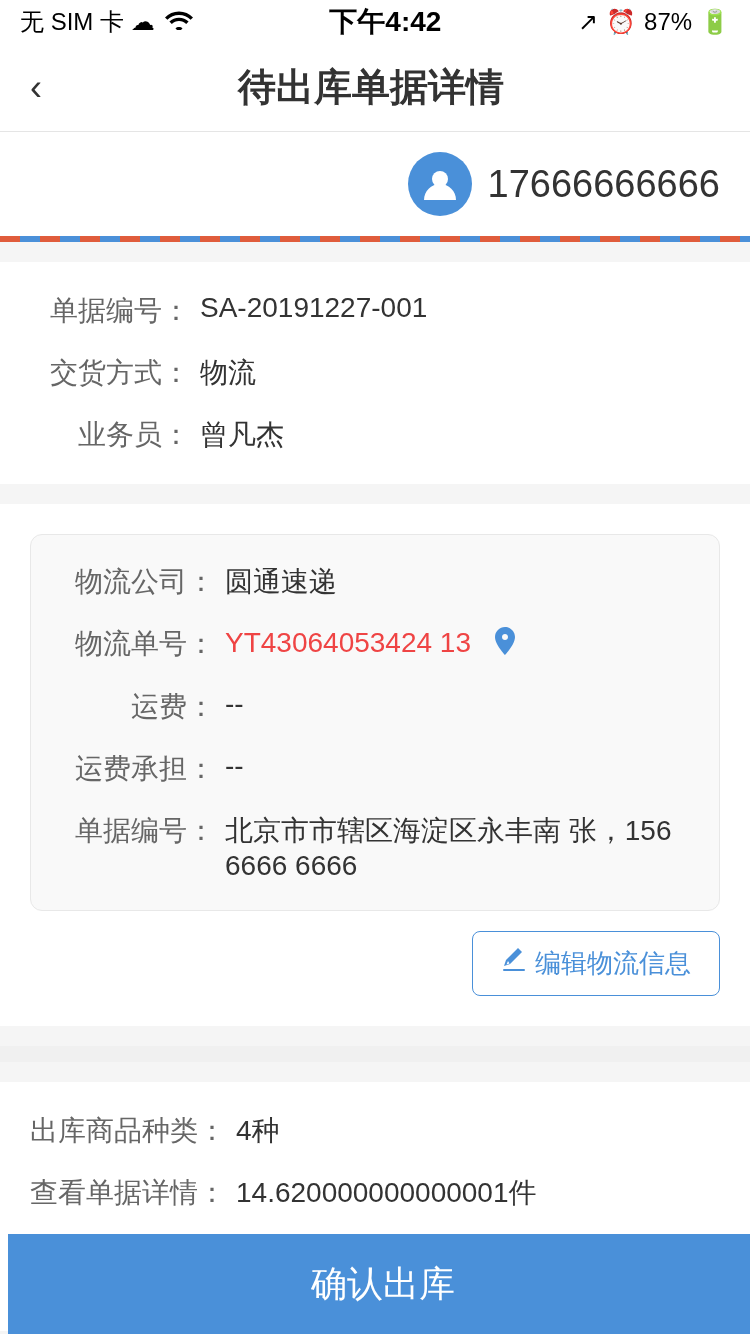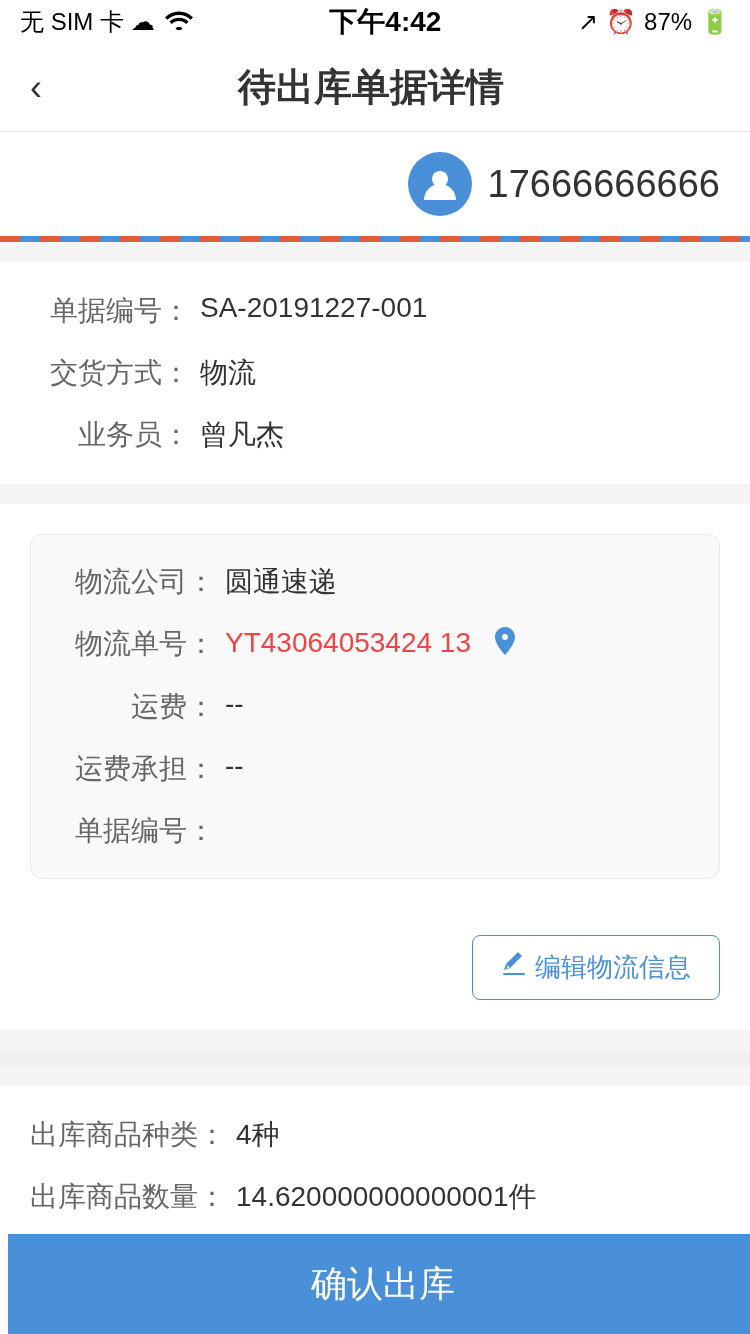--- a/index.html
+++ b/index.html
@@ -143,21 +143,20 @@
       border: 1px solid #4a90d9;
       border-radius: 8px;
       padding: 14px 28px;
       color: #4a90d9;
       font-size: 26px;
       background: #fff;
       display: flex;
       align-items: center;
       gap: 8px;
       cursor: pointer;
-      margin-top: 36px;
     }
 
     
     .section-divider {
       height: 16px;
       background: #f0f0f0;
     }
 
     
     .confirm-bar {
@@ -257,20 +256,21 @@
       <div class="info-row">
         <span class="info-label">运费：</span>
         <span class="info-value">--</span>
       </div>
       <div class="info-row">
         <span class="info-label">运费承担：</span>
         <span class="info-value">--</span>
       </div>
       <div class="info-row">
         <span class="info-label">单据编号：</span>
+        <span class="info-value">北京市市辖区海淀区永丰南  张，156 6666 6666</span>
       </div>
     </div>
 
     <div class="edit-btn">
       <button class="btn-outline">
         <span>
           <svg width="26" height="26" viewBox="0 0 26 26" fill="#4a90d9">
             <path d="M3 19l2-6L17 1l4 4L9 17zm2.5-1.5l3-1L7 14zm12-12L14 8l-1.5-1.5L16 3z"></path>
             <rect x="2" y="22" width="22" height="2" fill="#4a90d9" rx="1"></rect>
           </svg>
@@ -281,21 +281,21 @@
   </div>
 
   <div class="section-divider"></div>
 
   <div class="section">
     <div class="info-row">
       <span class="info-label">出库商品种类：</span>
       <span class="info-value">4种</span>
     </div>
     <div class="info-row">
-      <span class="info-label">出库商品数量：</span>
+      <span class="info-label">查看单据详情：</span>
       <span class="info-value">14.620000000000001件</span>
     </div>
 
     <div class="edit-btn">
       <button class="btn-outline">
         <span>
           <svg width="26" height="26" viewBox="0 0 26 26" fill="#4a90d9">
             <rect x="2" y="5" width="22" height="2" rx="1"></rect>
             <rect x="2" y="11" width="22" height="2" rx="1"></rect>
             <rect x="2" y="17" width="22" height="2" rx="1"></rect>

